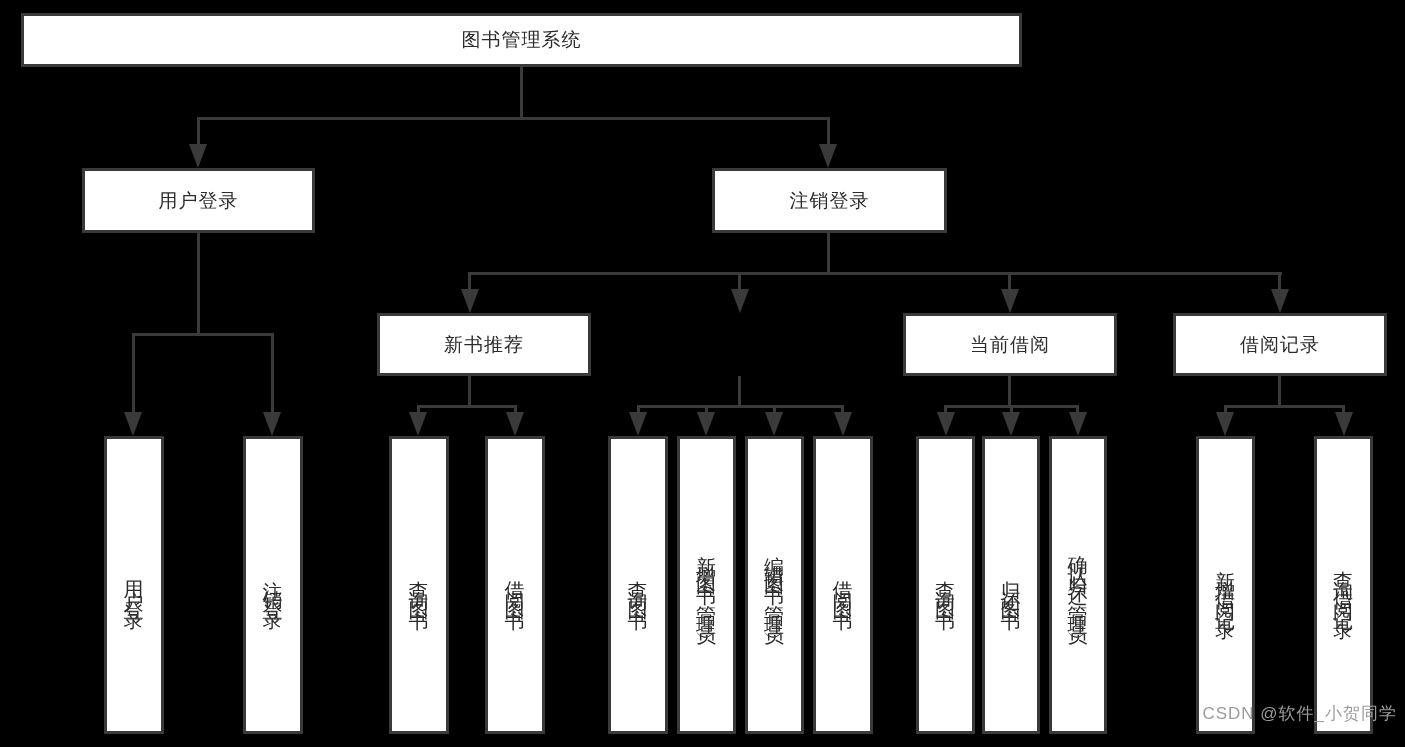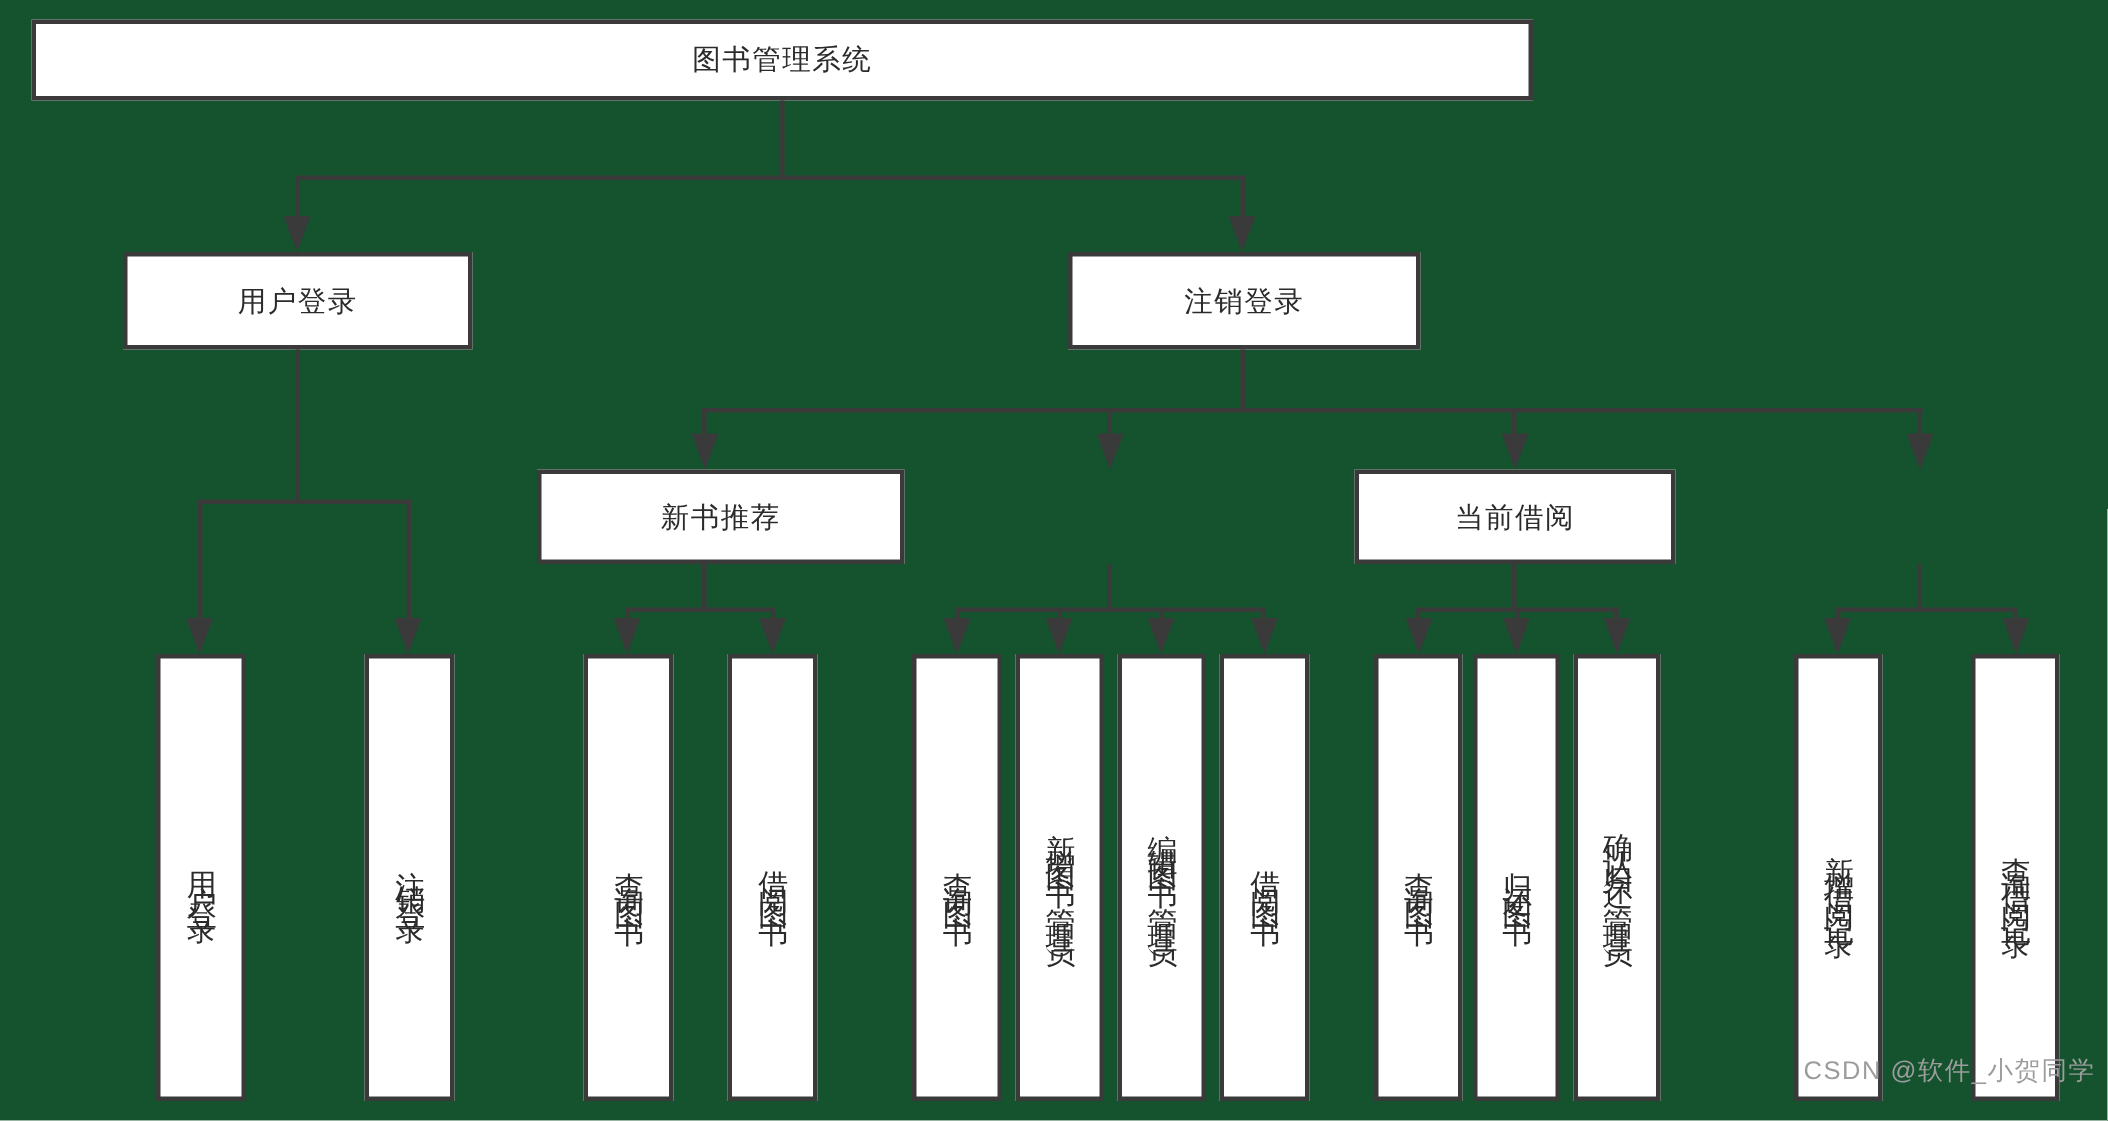--- a/index.html
+++ b/index.html
@@ -1,17 +1,17 @@
 <!DOCTYPE html>
 <html><head>
 <meta charset="utf-8">
 <style>
   html,body{margin:0;padding:0;background:#ffffff;}
   .canvas{
-    position:relative;width:1405px;height:747px;background:#14532d;
+    position:relative;width:1405px;height:747px;background:#000000;
     font-family:"Liberation Sans",sans-serif;overflow:hidden;
   }
   .box{
     position:absolute;box-sizing:border-box;border:3px solid #3a3a3a;background:#ffffff;
     display:flex;align-items:center;justify-content:center;
     color:#2b2b2b;font-size:19px;letter-spacing:1px;white-space:nowrap;
   }
   .leaf{
     writing-mode:vertical-rl;text-orientation:mixed;
     font-size:20px;letter-spacing:10px;line-height:1;
@@ -62,25 +62,28 @@
   <div class="hl" style="left:468px;top:272px;width:814px;"></div>
   <div class="vl" style="left:468px;top:272px;height:20px;"></div>
   <div class="arrow" style="left:461px;top:289px;"></div>
   <div class="vl" style="left:738px;top:272px;height:20px;"></div>
   <div class="arrow" style="left:731px;top:289px;"></div>
   <div class="vl" style="left:1008px;top:272px;height:20px;"></div>
   <div class="arrow" style="left:1001px;top:289px;"></div>
   <div class="vl" style="left:1278px;top:272px;height:20px;"></div>
   <div class="arrow" style="left:1271px;top:289px;"></div>
 
-  <div class="box" style="left:358px;top:313px;width:245px;height:63px;">
+  <div class="box" style="left:377px;top:313px;width:214px;height:63px;">
       <span>新书推荐</span>
     </div>
   <div class="box" style="left:903px;top:313px;width:214px;height:63px;">
       <span>当前借阅</span>
+    </div>
+  <div class="box" style="left:1173px;top:313px;width:214px;height:63px;">
+      <span>借阅记录</span>
     </div>
 
   <div class="vl" style="left:468px;top:376px;height:31px;"></div>
   <div class="hl" style="left:417px;top:405px;width:99px;"></div>
   <div class="vl" style="left:417px;top:405px;height:12px;"></div>
   <div class="arrow" style="left:409px;top:412px;"></div>
   <div class="vl" style="left:514px;top:405px;height:12px;"></div>
   <div class="arrow" style="left:506px;top:412px;"></div>
 
   <div class="vl" style="left:738px;top:376px;height:31px;"></div>

